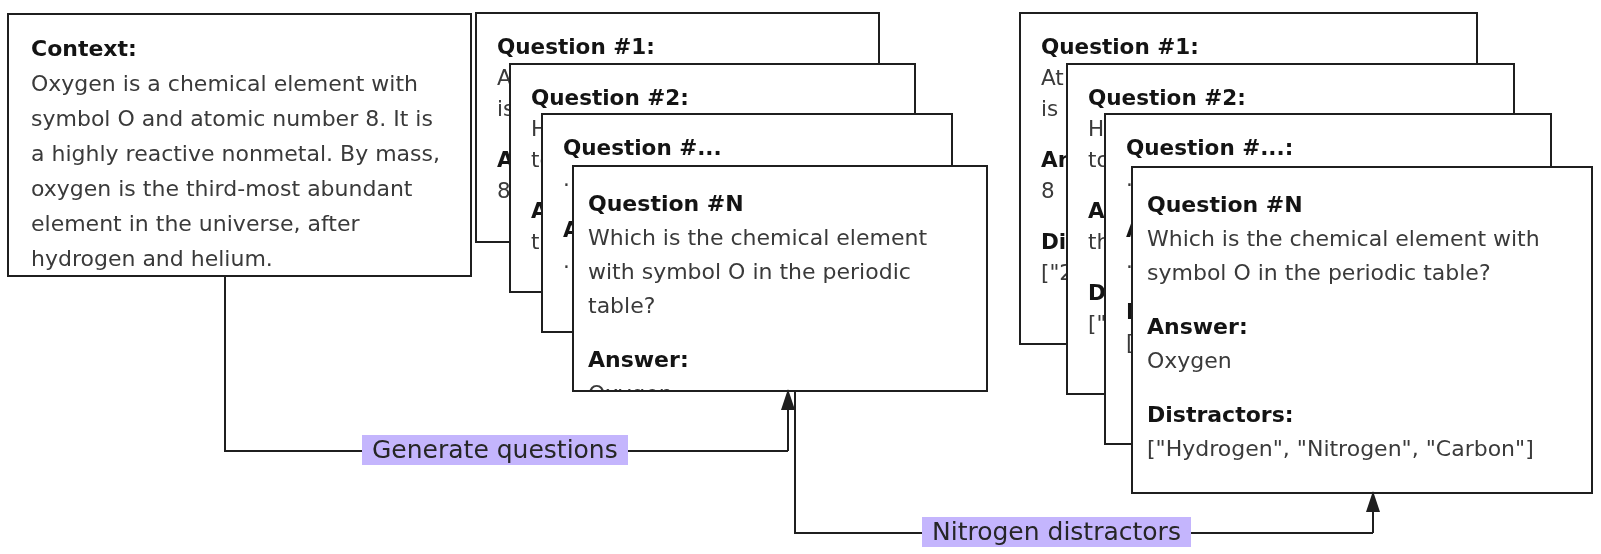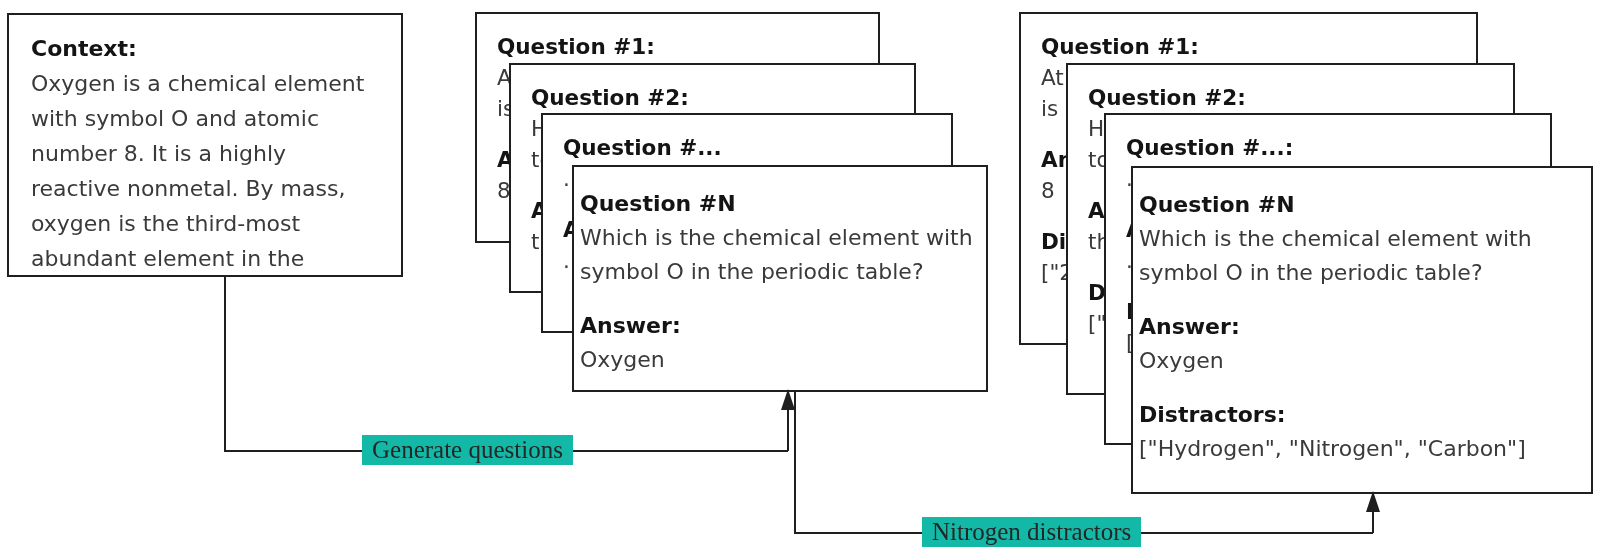--- a/index.html
+++ b/index.html
@@ -37,35 +37,35 @@
   .card-inner.wrap { white-space: normal; }
 
   .lbl { font-weight: bold; color: #141414; }
   .val { color: #3a3a3a; }
   .blockgap { height: 20px; }
 
   
   #context-box {
     left: 7px;
     top: 13px;
-    width: 396px;
+    width: 465px;
     height: 264px;
   }
   #context-box .card-inner {
     padding: 16px 22px;
     line-height: 35px;
     font-size: 22px;
     white-space: normal;
   }
   #context-box .val { color: #3a3a3a; }
 
   
   .front-card .card-inner {
     white-space: normal;
-    padding: 20px 6px;
+    padding: 20px 14px;
     line-height: 34px;
     font-size: 22px;
   }
 
   
   .ln {
     position: absolute;
     background: #1f1f1f;
   }
   .ln.h { height: 1.6px; }
@@ -77,25 +77,24 @@
     height: 0;
     border-left: 7.5px solid transparent;
     border-right: 7.5px solid transparent;
     border-bottom: 21px solid #1f1f1f;
   }
 
   .edge-label {
     position: absolute;
     font-size: 25px;
     color: #262626;
-    background: #14b8a6;
+    background: #c4b5fd;
     padding: 0 10px;
     white-space: nowrap;
     line-height: 30px;
-    font-family: Liberation Serif, serif;
   }
 </style>
 </head>
 <body>
 
 <div id="stage">
 
   <div class="card" id="context-box">
     <div class="card-inner">
       <span class="lbl">Context</span><span class="lbl">:</span><br>

